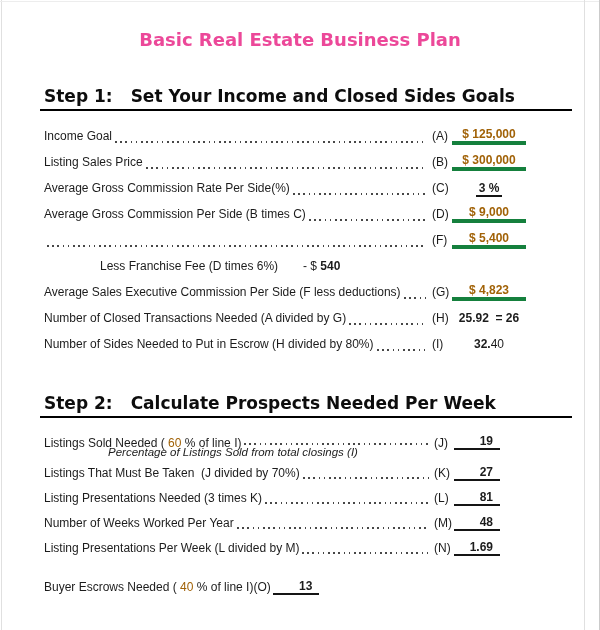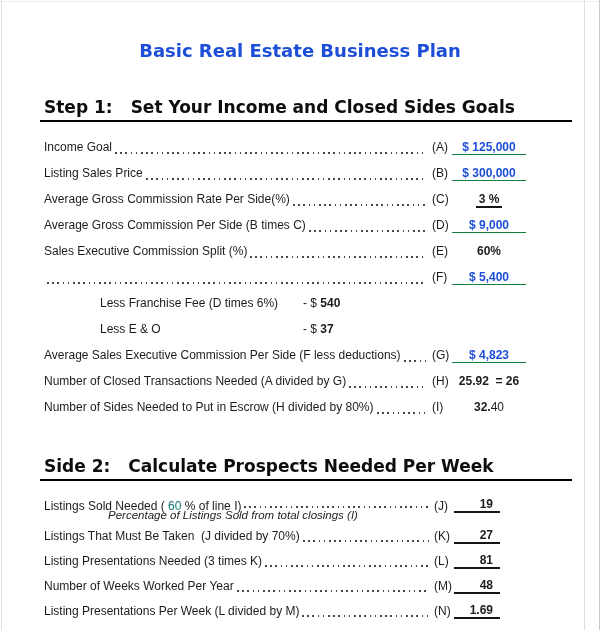--- a/index.html
+++ b/index.html
@@ -12,23 +12,23 @@
     overflow:hidden;
   }
   .page { position:relative; width:600px; height:630px; overflow:hidden; background:#fff; }
   .edge { position:absolute; background:#e0e0e0; }
   .edge-left  { left:1px; top:0; width:1px; height:100%; }
   .edge-top   { left:0; top:1px; width:100%; height:1px; background:#ededed; }
   .edge-right-inner { left:584px; top:0; width:1px; height:100%; }
   .edge-right-outer { left:599px; top:0; width:1px; height:100%; background:#cbcbcb; }
 
   .title {
-    margin-top:40px; text-align:center;
+    margin-top:29px; text-align:center;
     font-family:"DejaVu Sans", sans-serif;
-    font-size:18px; font-weight:bold; color:#1d4ed8;
+    font-size:18px; font-weight:bold; color:#ec4899;
   }
   .step-heading {
     margin:36px 28px 12px 40px; padding:0 0 3px 4px;
     border-bottom:2px solid #000;
     font-family:"DejaVu Sans", sans-serif;
     font-size:17px; font-weight:bold; color:#0d0d0d;
     white-space:pre;
   }
   .sh-prefix { margin-right:18px; }
 
@@ -47,25 +47,25 @@
     background-image:repeating-linear-gradient(90deg,#474747 0 1.6px,transparent 1.6px 5.2px);
   }
   .tight .dots { margin-bottom:5px; }
   .code { flex:0 0 26px; }
   .val {
     flex:0 0 auto; margin-left:-6px;
     font-weight:bold; white-space:pre; text-align:center;
   }
   .s1 .val { width:74px; }
   .s2 .val { width:46px; border-bottom:2px solid #151515; text-align:right; padding-right:7px; }
-  .green { color:#1d4ed8; border-bottom:1px solid #15803d; }
+  .green { color:#a16207; border-bottom:4px solid #15803d; }
   .plain { border-bottom:none; }
   .ul { border-bottom:2px solid #151515; padding:0 3px; }
   .norm { font-weight:normal; }
-  .red { color:#0f766e;margin-top:44px; }
+  .red { color:#a16207;margin-top:44px; }
 
   .subrow { display:flex; height:26px; align-items:center; padding-left:56px; }
   .sublabel { width:203px; flex:0 0 auto; white-space:pre; }
   .amt { white-space:pre;text-align:center; }
   .amt b { font-weight:bold; }
 
   .note {
     font-style:italic; font-size:11.5px;
     height:10px; line-height:10px;
     margin-left:64px; position:relative; top:-3px;
@@ -108,42 +108,32 @@
       <span class="val plain"><span class="ul">3 %</span></span>
     </div>
 
     <div class="row s1">
       <span class="lbl">Average Gross Commission Per Side (B times C)</span>
       <span class="dots"></span>
       <span class="code">(D)</span>
       <span class="val green">$ 9,000</span>
     </div>
 
-    <div class="row s1">
-      <span class="lbl">Sales Executive Commission Split (%)</span>
-      <span class="dots"></span>
-      <span class="code">(E)</span>
-      <span class="val plain">60%</span>
-    </div>
 
     <div class="row s1">
       <span class="dots"></span>
       <span class="code">(F)</span>
       <span class="val green">$ 5,400</span>
     </div>
 
     <div class="subrow">
       <span class="sublabel">Less Franchise Fee (D times 6%)</span>
       <span class="amt"><span>- $ </span><b>540</b></span>
     </div>
 
-    <div class="subrow">
-      <span class="sublabel">Less E &amp; O</span>
-      <span class="amt"><span>- $ </span><b>37</b></span>
-    </div>
 
     <div class="row s1">
       <span class="lbl">Average Sales Executive Commission Per Side (F less deductions)</span>
       <span class="dots"></span>
       <span class="code">(G)</span>
       <span class="val green">$ 4,823</span>
     </div>
 
     <div class="row s1">
       <span class="lbl">Number of Closed Transactions Needed (A divided by G)</span>
@@ -154,21 +144,21 @@
 
     <div class="row s1">
       <span class="lbl">Number of Sides Needed to Put in Escrow (H divided by 80%)</span>
       <span class="dots"></span>
       <span class="code">(I)</span>
       <span class="val plain"><span>32.</span><span class="norm">40</span></span>
     </div>
 
   </div>
 
-  <div class="step-heading"><span class="sh-prefix">Side 2:</span><span>Calculate Prospects Needed Per Week</span></div>
+  <div class="step-heading"><span class="sh-prefix">Step 2:</span><span>Calculate Prospects Needed Per Week</span></div>
 
   <div class="rows2">
 
     <div class="row s2 tight">
       <span class="lbl"><span>Listings Sold Needed ( </span><span class="red">60</span><span> % of line I)</span></span>
       <span class="dots"></span>
       <span class="code">(J)</span>
       <span class="val">19</span>
     </div>
     <div class="note">Percentage of Listings Sold from total closings (I)</div>

